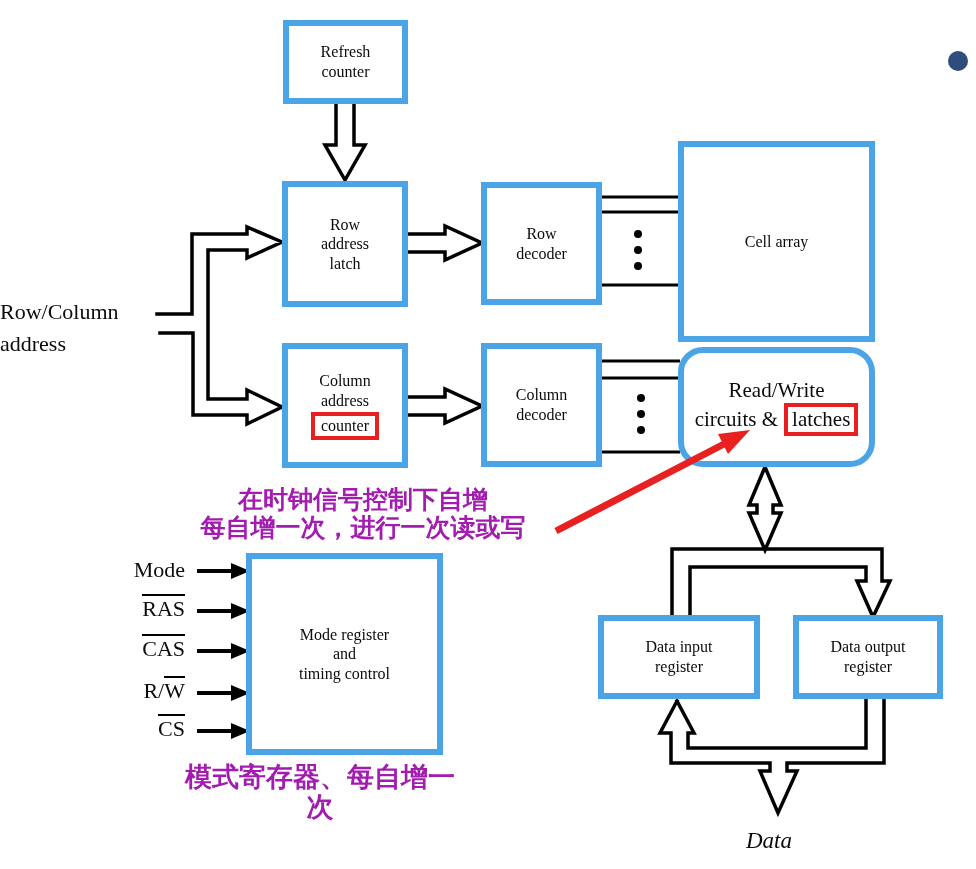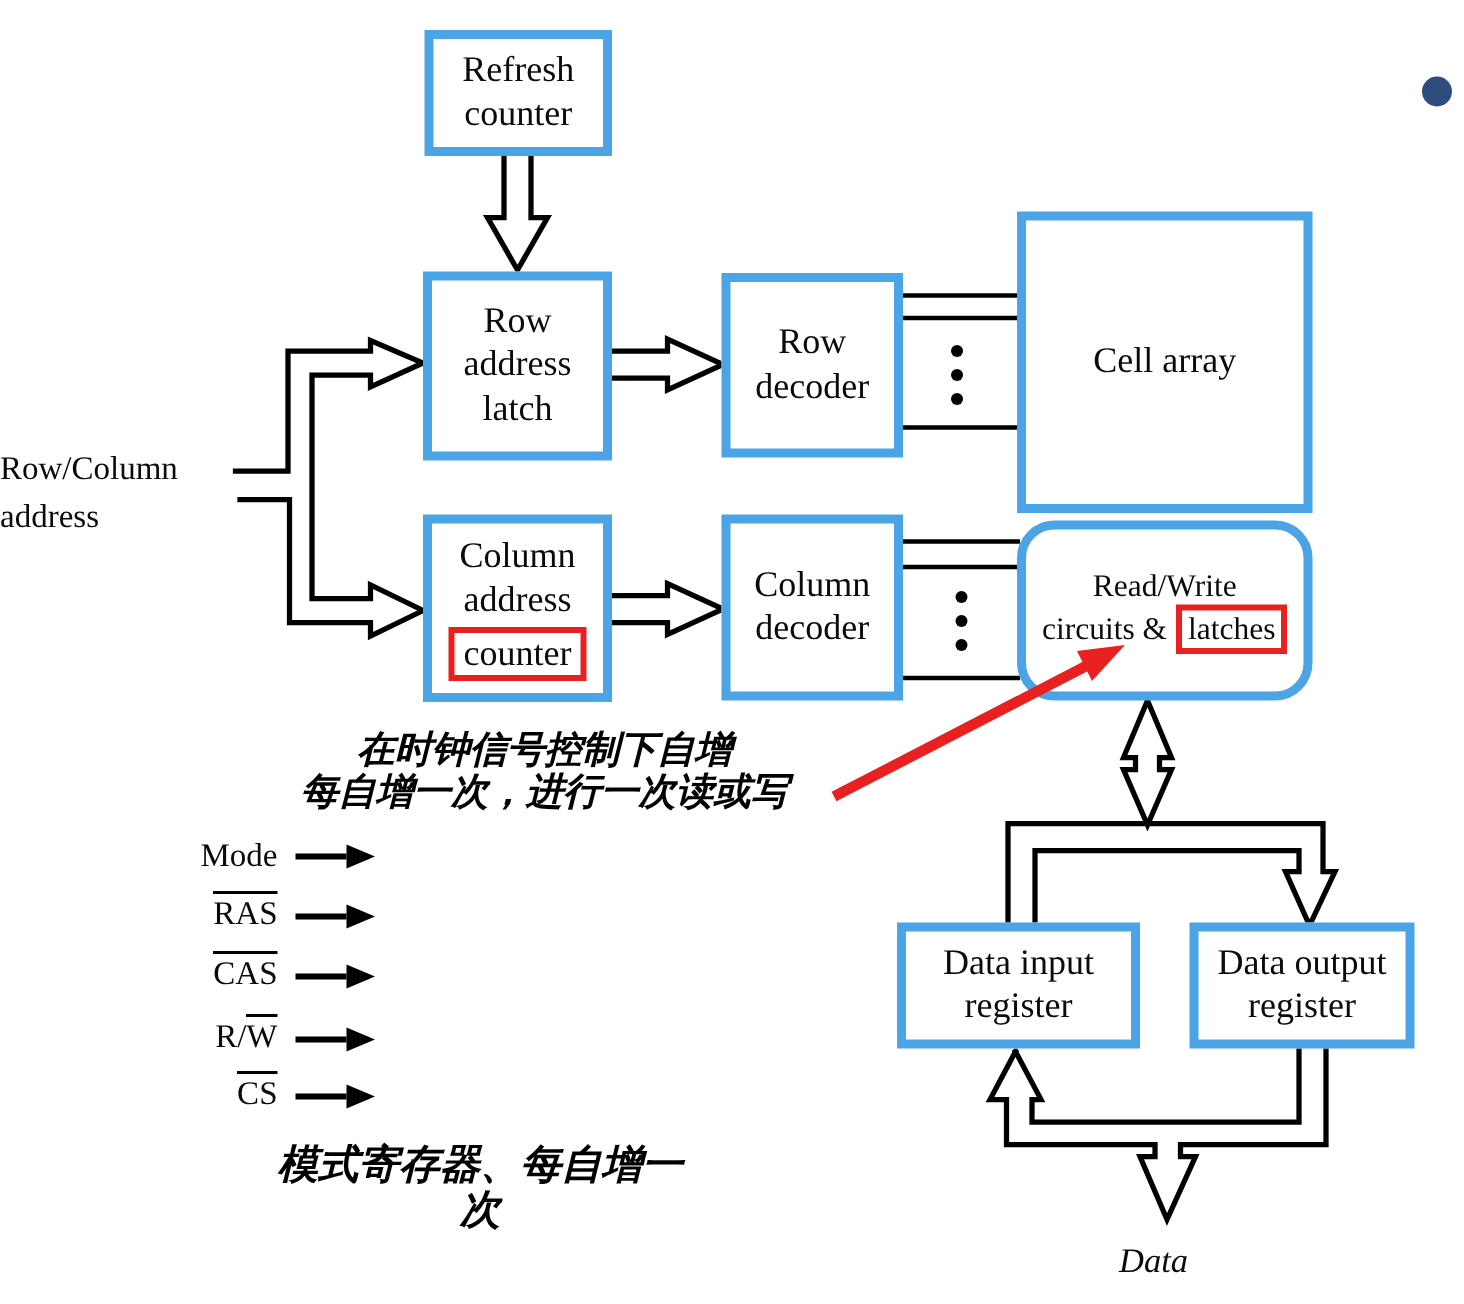--- a/index.html
+++ b/index.html
@@ -3,29 +3,29 @@
 <meta charset="utf-8">
 <style>
   html,body{margin:0;padding:0;background:#ffffff;}
   #stage{position:relative;width:976px;height:869px;background:#ffffff;overflow:hidden;
          font-family:"Liberation Serif","DejaVu Serif",serif;color:#0b0b0b;}
   .layer{position:absolute;left:0;top:0;width:976px;height:869px;}
   #wires{z-index:1;}
   #overwires{z-index:3;pointer-events:none;}
   .box{position:absolute;z-index:2;box-sizing:border-box;border:6px solid #4aa4e6;background:#ffffff;
        display:flex;flex-direction:column;align-items:center;justify-content:center;text-align:center;
-       font-size:24px;line-height:1.22;}
+       font-size:16px;line-height:1.22;}
   .lbl{white-space:pre-line;}
   .redbox{display:inline-block;border:4px solid #e8201f;padding:1px 6px;line-height:1.1;margin-top:2px;}
   .rw-line2{white-space:nowrap;}
   .rw-line2 .prefix{margin-right:6px;margin-top:28px;}
   .sig{position:absolute;z-index:2;width:130px;left:55px;text-align:right;font-size:22px;line-height:1.1;}
   .ov{display:inline-block;border-top:2.5px solid #000;padding-top:1px;line-height:1.05;}
-  .note{position:absolute;z-index:2;color:#000000;font-family:"DejaVu Sans","Liberation Sans",sans-serif;
-        font-weight:bold;text-align:center;font-style:italic;}
+  .note{position:absolute;z-index:2;color:#a21caf;font-family:"DejaVu Sans","Liberation Sans",sans-serif;
+        font-weight:bold;text-align:center;}
   #counter-note{left:153px;top:486px;width:420px;font-size:25px;line-height:28px;}
   #mode-note{left:185px;top:762px;width:270px;font-size:27px;line-height:30px;}
   #rowcol-label{position:absolute;z-index:2;left:0px;top:296px;width:152px;text-align:left;
                 font-size:22px;line-height:1.45;white-space:pre-line;}
   #data-label{position:absolute;z-index:2;left:724px;top:828px;width:90px;text-align:center;font-size:23px;font-style:italic;}
   #bullet{position:absolute;z-index:2;left:948px;top:51px;width:20px;height:20px;border-radius:50%;
           background:#2e4c7c;}
 </style>
 </head>
 <body>
@@ -111,20 +111,25 @@
     <div class="lbl">Cell array</div>
   </div>
 
   <div class="box" style="left:678px;top:347px;width:197px;height:120px;font-size:21px;border-radius:25px;">
     <div>Read/Write</div>
     <div class="rw-line2">
       <span class="prefix">circuits &amp;</span><span class="redbox" style="padding:1px 4px;margin-top:0;">latches</span>
     </div>
   </div>
 
+  <div class="box" style="left:246px;top:553px;width:197px;height:202px;">
+    <div class="lbl">Mode register
+and
+timing control</div>
+  </div>
 
   <div class="box" style="left:598px;top:615px;width:162px;height:84px;">
     <div class="lbl">Data input
 register</div>
   </div>
 
   <div class="box" style="left:793px;top:615px;width:150px;height:84px;">
     <div class="lbl">Data output
 register</div>
   </div>

